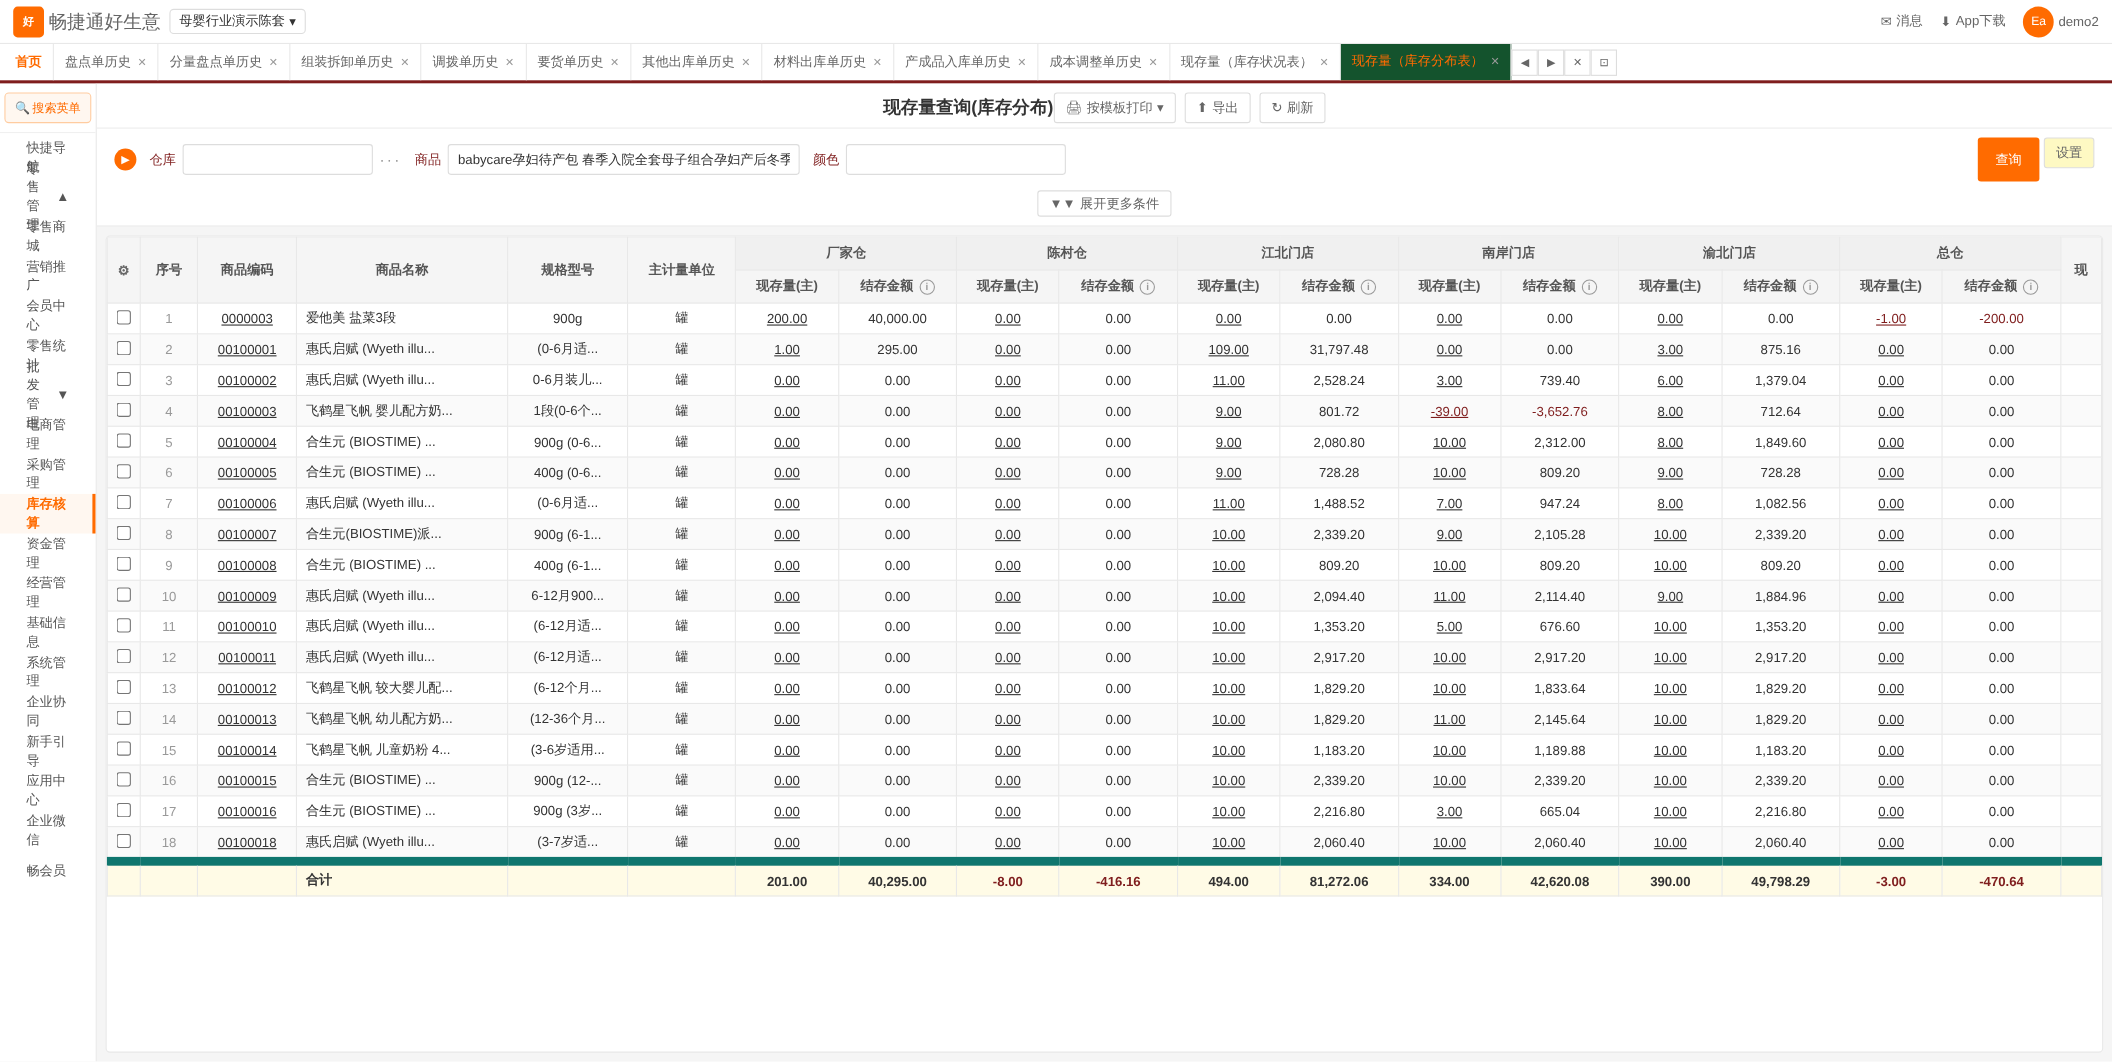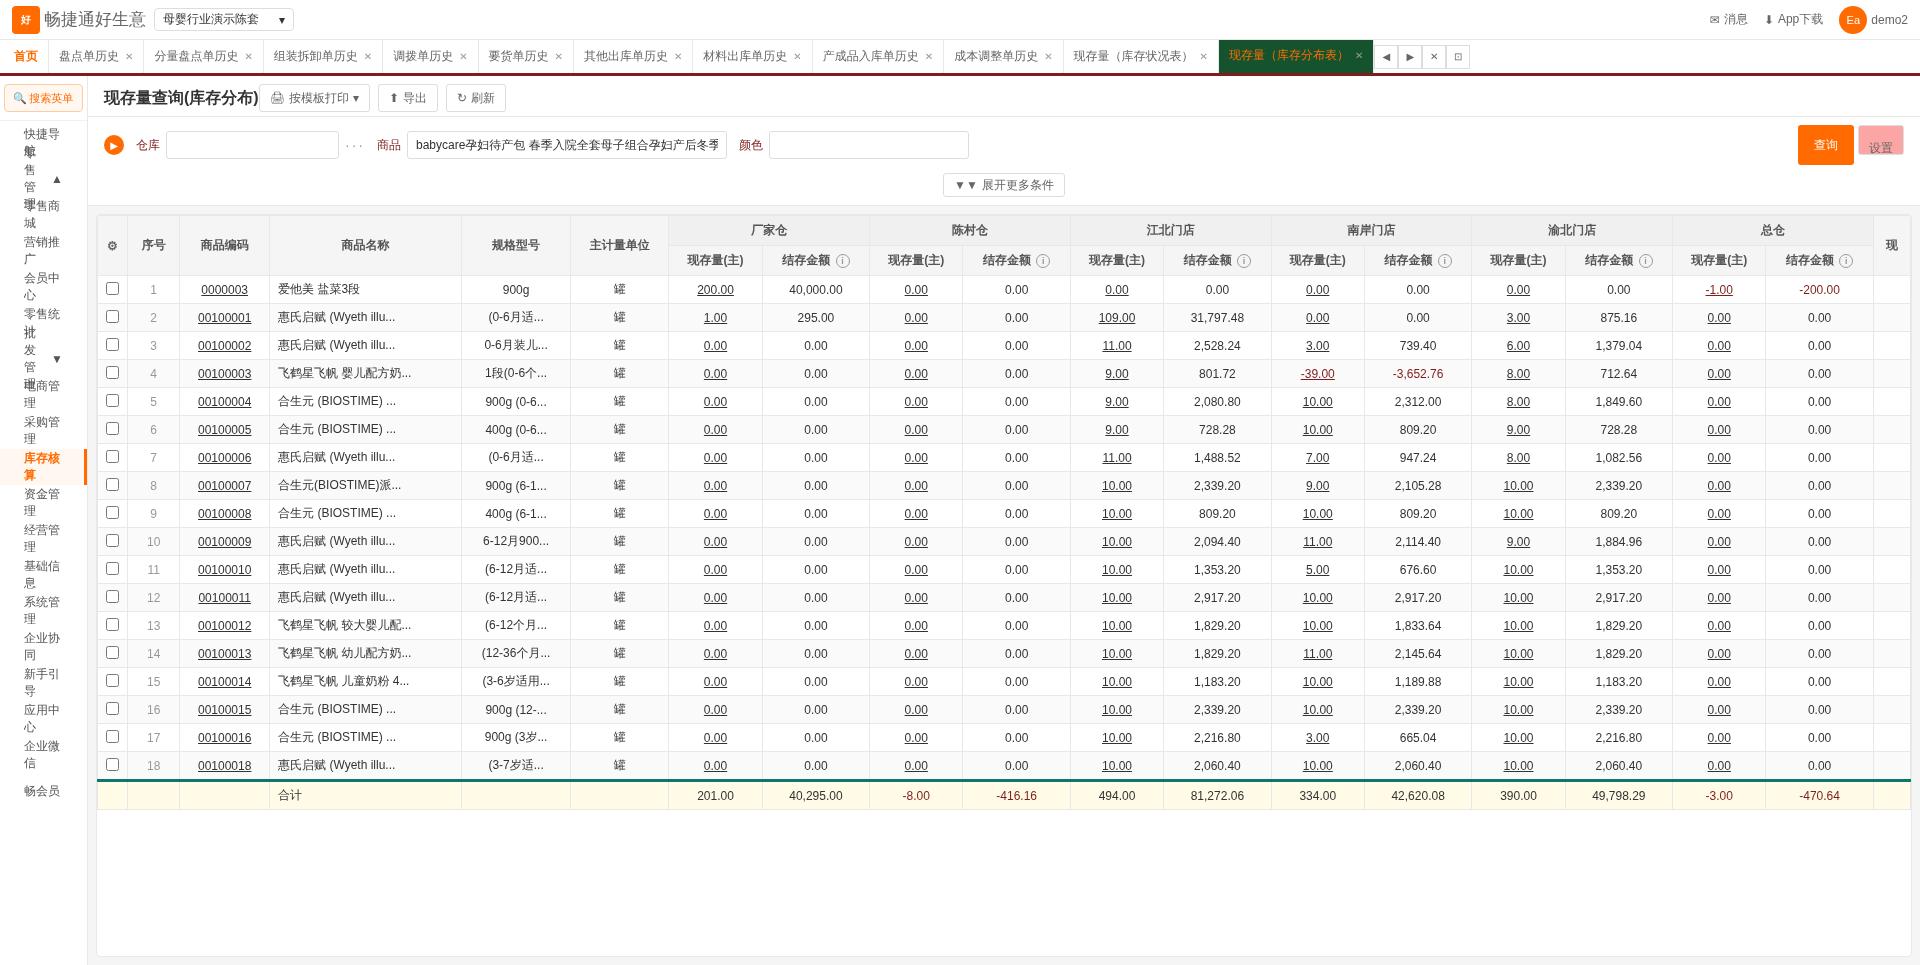--- a/index.html
+++ b/index.html
@@ -12,21 +12,21 @@
       border-bottom: 1px solid #e8e8e8;
       display: flex;
       align-items: center;
       padding: 0 12px;
       justify-content: space-between;
     }
     .top-bar-left { display: flex; align-items: center; gap: 8px; }
     .logo-area { display: flex; align-items: center; gap: 4px; }
     .logo-icon { width: 28px; height: 28px; background: #ff6b00; border-radius: 4px; display: flex; align-items: center; justify-content: center; color: white; font-size: 10px; font-weight: bold; }
     .logo-text { font-size: 17px; color: #666; }
-    .store-selector { display: flex; align-items: center; gap: 20px; font-size: 12px; color: #333; cursor: pointer; padding: 2px 8px; border: 1px solid #ddd; border-radius: 4px; background: #fff; }
+    .store-selector { display: flex; align-items: center; gap: 4px; font-size: 12px; color: #333; cursor: pointer; padding: 2px 8px; border: 1px solid #ddd; border-radius: 4px; background: #fff; }
     .top-bar-right { display: flex; align-items: center; gap: 16px; font-size: 12px; color: #666; }
     .top-bar-right span { cursor: pointer; display: flex; align-items: center; gap: 4px; }
     .avatar { width: 28px; height: 28px; border-radius: 50%; background: #ff6b00; display: flex; align-items: center; justify-content: center; color: white; font-size: 11px; }
 
     
     .tab-bar {
       height: 36px;
       background: #fff;
       border-bottom: 3px solid #7f1d1d;
       display: flex;
@@ -116,21 +116,21 @@
 
     
     .content-area { flex: 1; display: flex; flex-direction: column; overflow: hidden; background: #f5f5f5; }
 
     
     .page-header {
       background: #fff;
       padding: 8px 16px 4px;
       display: flex;
       align-items: center;
-      justify-content: flex-start;
+      justify-content: center;
       border-bottom: 1px solid #e8e8e8;
     }
     .page-title { font-size: 16px; font-weight: bold; color: #333; }
     .page-actions { display: flex; align-items: center; gap: 8px; }
     .action-btn {
       height: 28px;
       padding: 0 10px;
       border: 1px solid #ddd;
       background: #fff;
       border-radius: 3px;
@@ -172,22 +172,22 @@
       padding: 0 16px;
       background: #ff6b00;
       border: none;
       border-radius: 3px;
       color: white;
       font-size: 12px;
       cursor: pointer;
     }
     .setting-btn {
       height: 28px;
-      padding: 14px 10px;
-      background: #fca5a5;
+      padding: 4px 10px;
+      background: #fef9c3;
       border: 1px solid #ddd;
       border-radius: 3px;
       color: #666;
       font-size: 12px;
       cursor: pointer;
     }
     .expand-btn {
       height: 24px;
       padding: 0 10px;
       background: #fff;
@@ -245,22 +245,22 @@
       white-space: nowrap;
     }
     table tr:nth-child(even) td { background: #fafafa; }
     table td.text-left { text-align: left; }
     .negative { color: #7f1d1d; }
     .th-group {
       background: #f0f0f0;
     }
     .summary-row td {
       background: #fffbe6 !important;
-      font-weight: normal;
-      border-top: 3px solid #0f766e;
+      font-weight: bold;
+      border-top: 8px solid #0f766e;
     }
     .underline { text-decoration: underline; cursor: pointer; }
     .col-number { color: #999; }
     .gear-icon { cursor: pointer; color: #666; }
 
     
     .table-container::-webkit-scrollbar { height: 8px; width: 8px; }
     .table-container::-webkit-scrollbar-track { background: #f1f1f1; }
     .table-container::-webkit-scrollbar-thumb { background: #ccc; border-radius: 4px; }
 

